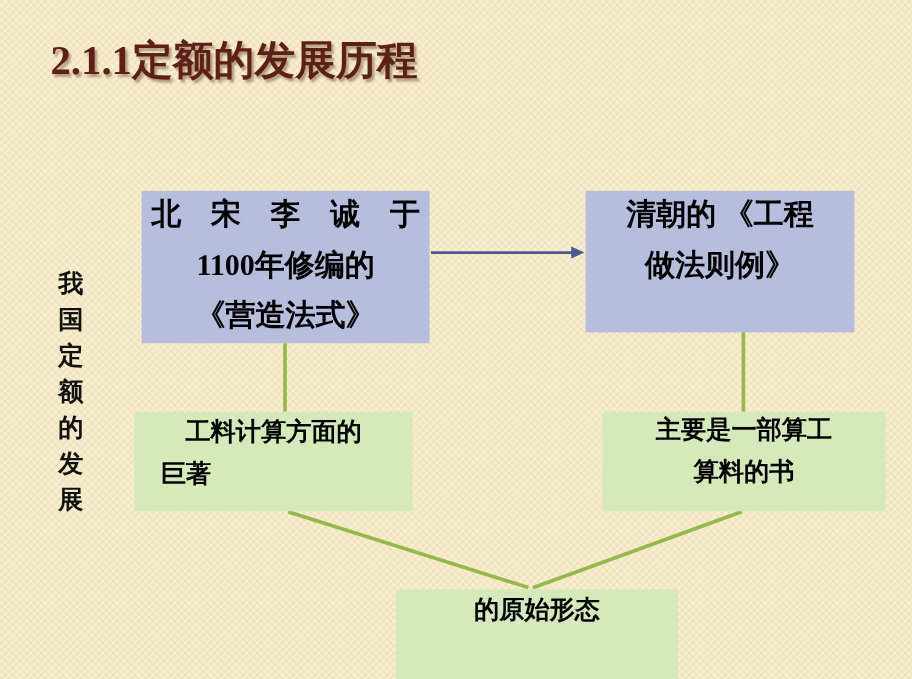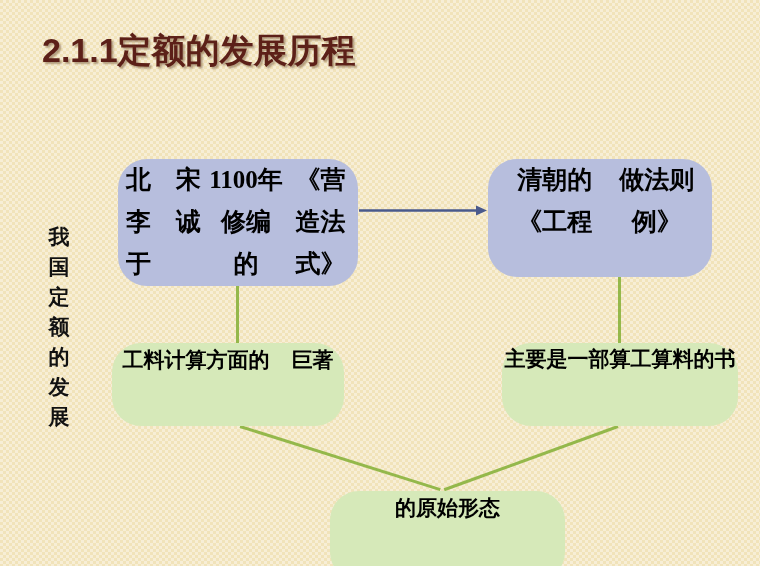--- a/index.html
+++ b/index.html
@@ -29,21 +29,21 @@
   #title {
     position: absolute;
     left: 42px;
     top: 28px;
     font-size: 34px;
     font-weight: 700;
     color: #5c2018;
     letter-spacing: 0px;
     white-space: nowrap;
     text-shadow: 2px 2px 2px rgba(120,90,60,0.55);
-    font-family: Liberation Sans, sans-serif;
+    font-family: Liberation Serif, serif;
   }
 
   
   #vertical-label {
     position: absolute;
     left: 44px;
     top: 222px;
     width: 30px;
     font-size: 21px;
     font-weight: 700;
@@ -54,26 +54,24 @@
   }
   #vertical-label span {
     display: block;
   }
 
   
   .node {
     position: absolute;
     box-sizing: border-box;
     display: flex;
-    flex-direction: row;
-    justify-content: center;
+    flex-direction: column;
     color: #000000;
     font-weight: 700;
     font-family: "Liberation Serif", "DejaVu Serif", serif;
-    border-radius: 29px;
   }
   .node-blue {
     background-color: #b7bedd;
     font-size: 25px;
     line-height: 42px;
   }
   .node-green {
     background-color: #d6e9b9;
     font-size: 21px;
     line-height: 35px;

